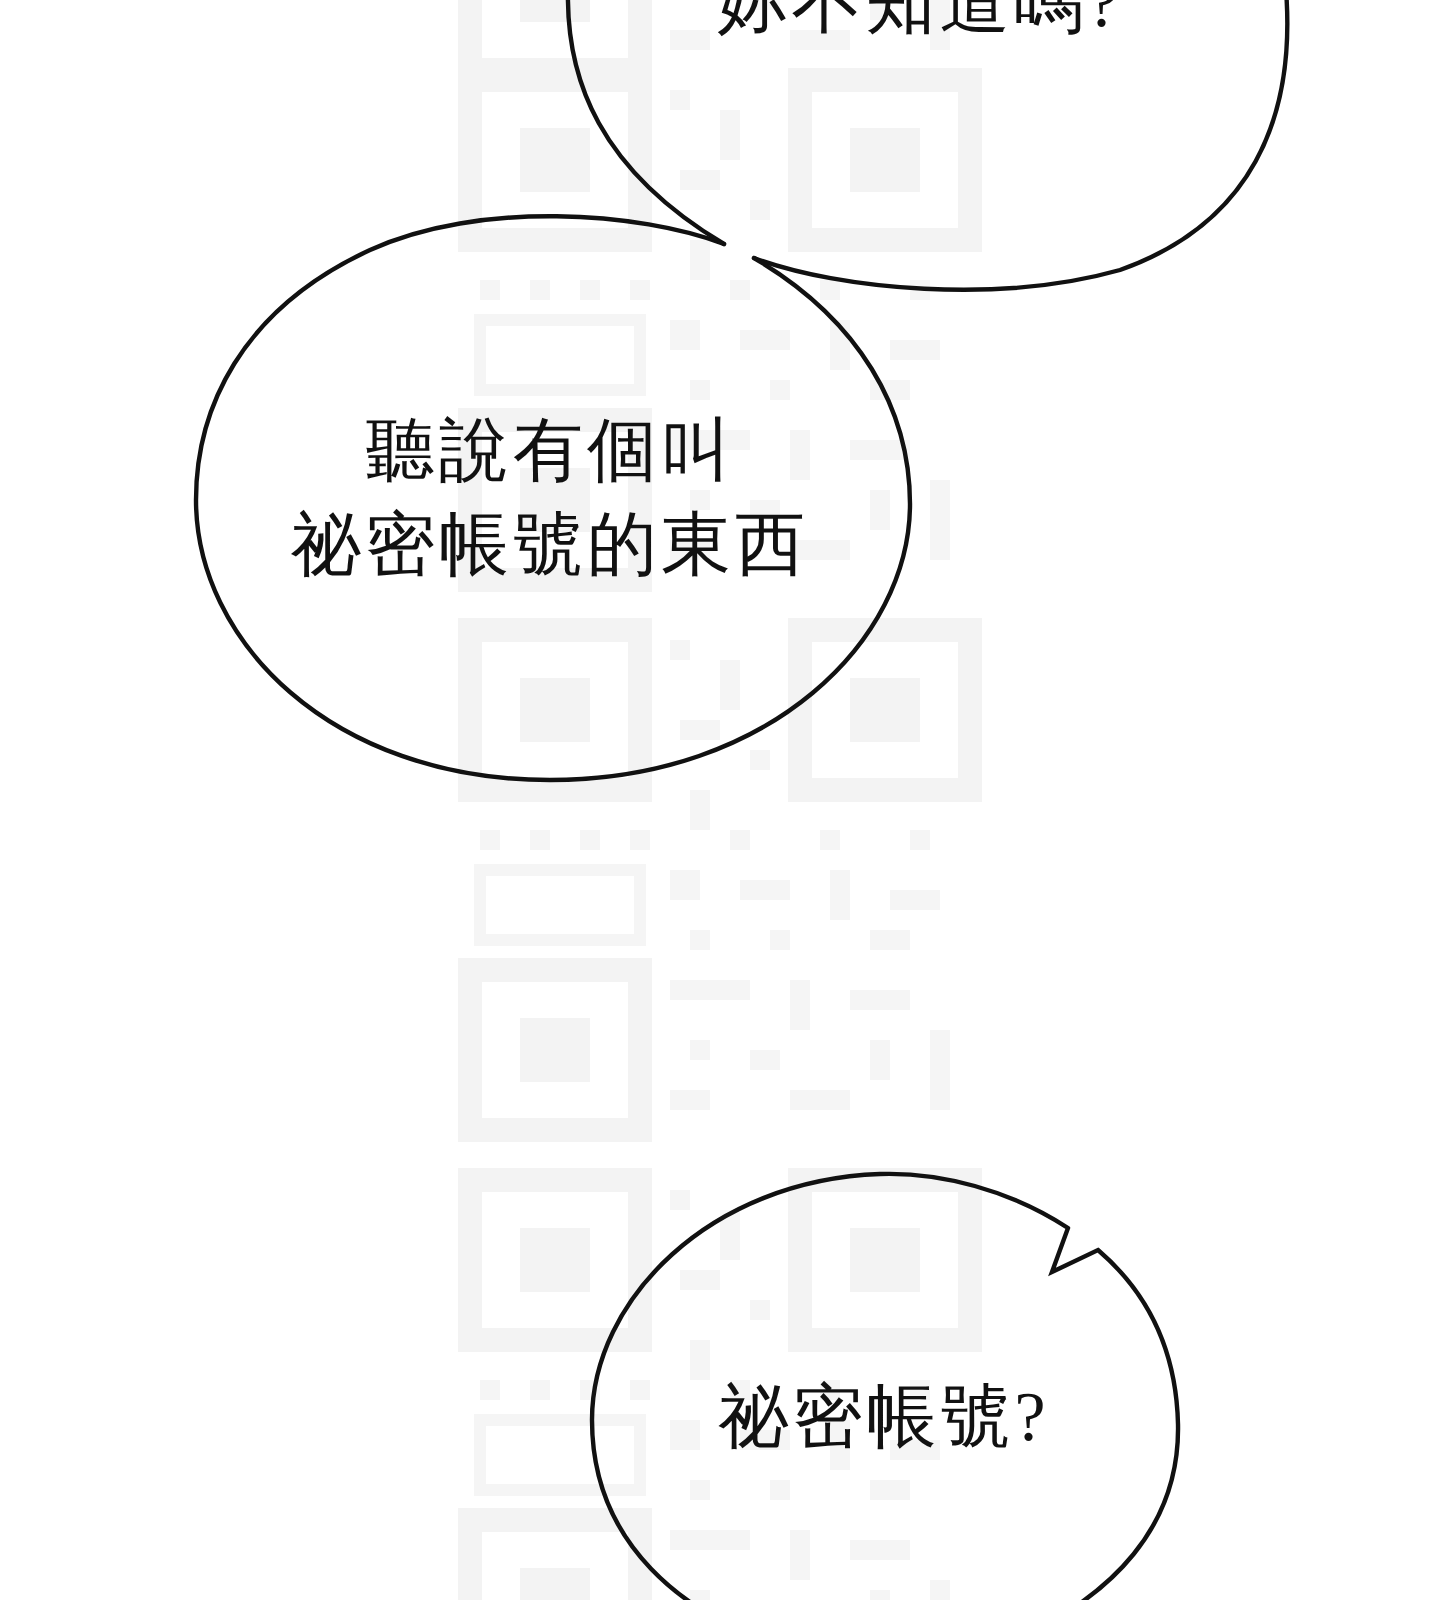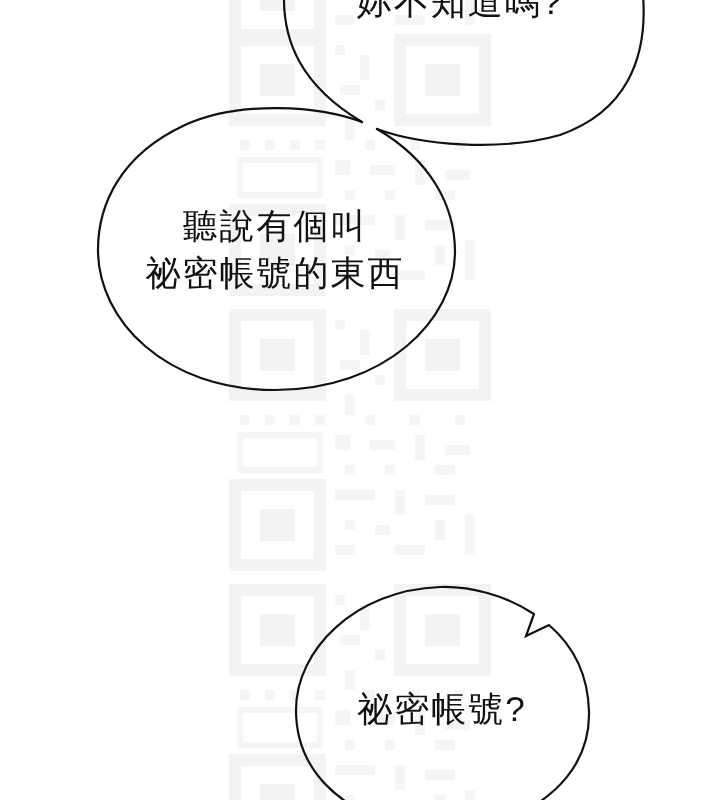--- a/index.html
+++ b/index.html
@@ -6,21 +6,21 @@
       margin: 0;
       padding: 0;
       background: #ffffff;
     }
     .page {
       position: relative;
       width: 720px;
       height: 800px;
       overflow: hidden;
       background: #ffffff;
-      font-family: Liberation Sans, sans-serif;
+      font-family: Liberation Serif, serif;
     }
     .watermark {
       position: absolute;
       left: 0;
       top: 0;
       width: 720px;
       height: 800px;
       pointer-events: none;
     }
     .bubbles {

